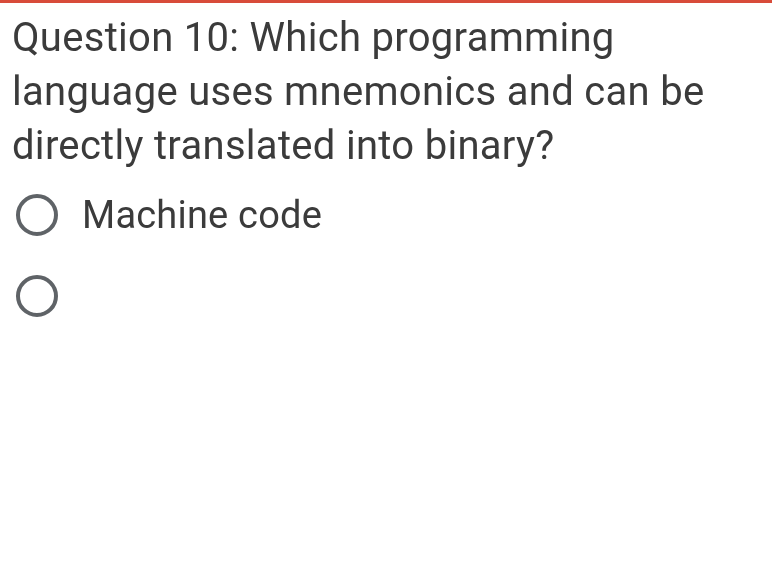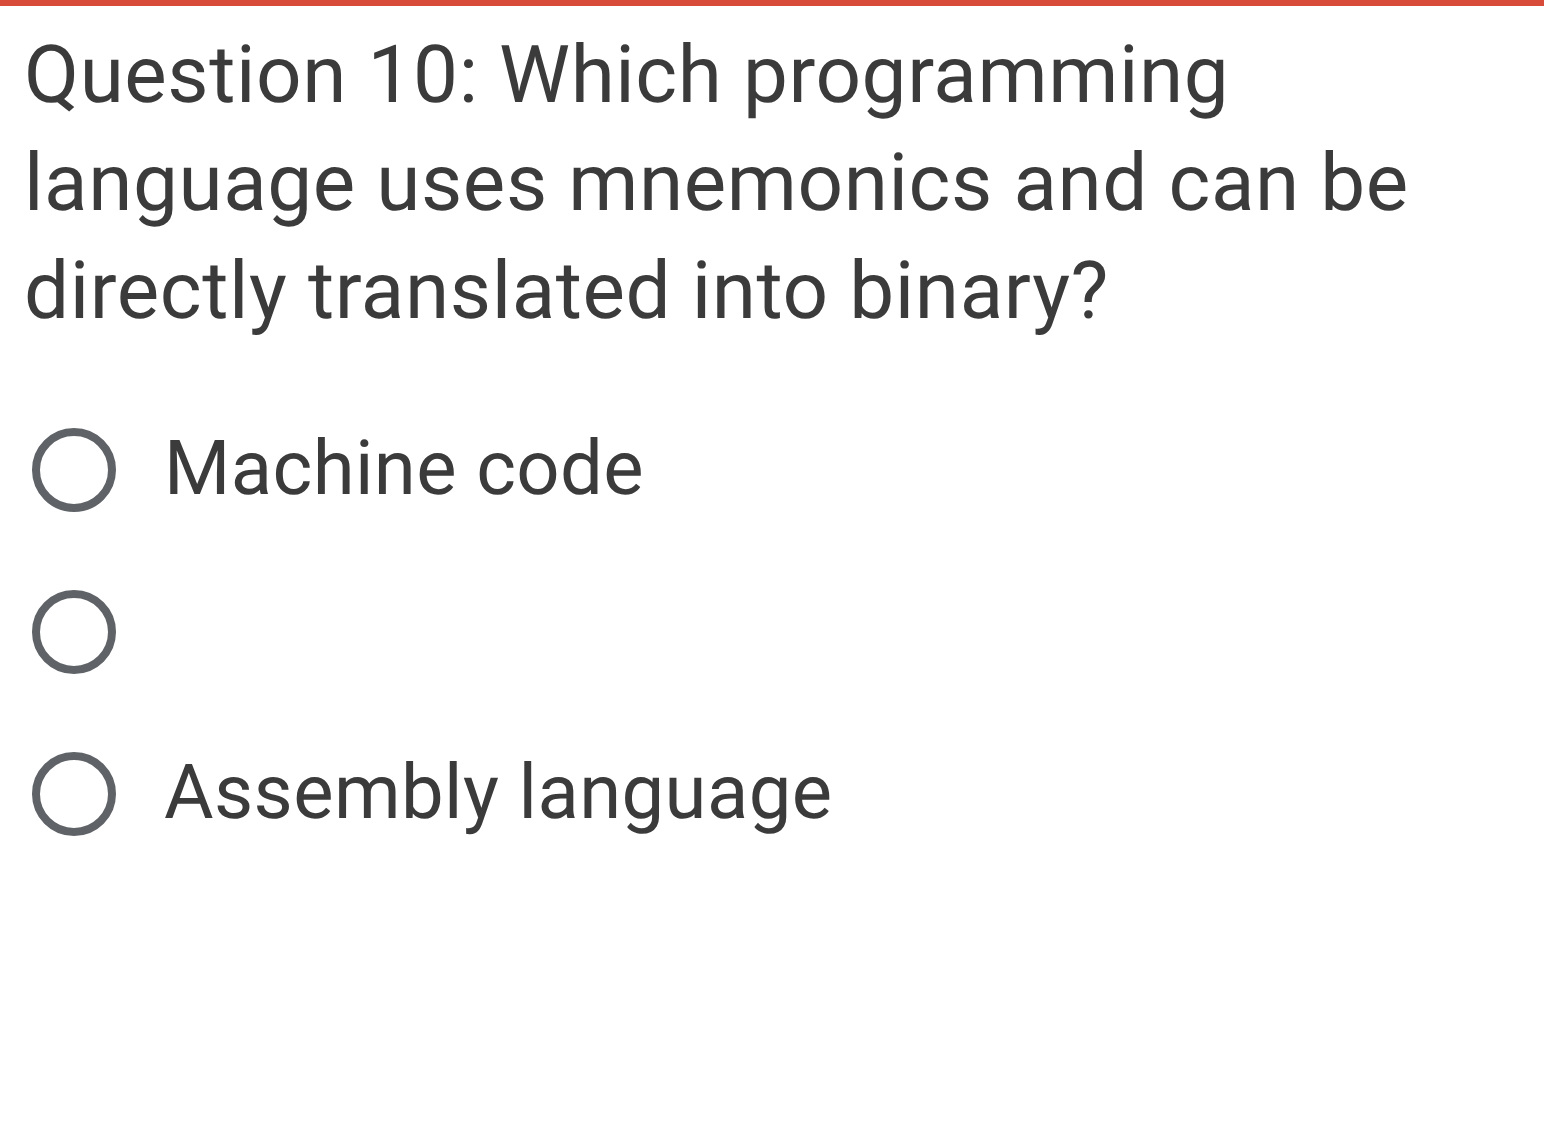--- a/index.html
+++ b/index.html
@@ -21,21 +21,21 @@
     }
     .content {
       padding: 8px 12px 0 12px;
     }
     .question-text {
       font-size: 40px;
       line-height: 1.35;
       color: #3b3b3b;
       font-weight: 400;
       letter-spacing: 0.3px;
-      margin-bottom: 40px;
+      margin-bottom: 20px;
     }
     .options {
       display: flex;
       flex-direction: column;
       gap: 38px;
       padding-left: 4px;
     }
     .option-row {
       display: flex;
       align-items: center;
@@ -67,18 +67,14 @@
   <div class="options">
     <div class="option-row">
       <div class="radio-circle"></div>
       <div class="option-label">Machine code</div>
     </div>
 
     <div class="option-row">
       <div class="radio-circle"></div>
     </div>
 
-    <div class="option-row">
-      <div class="radio-circle"></div>
-      <div class="option-label">Assembly language</div>
-    </div>
   </div>
 </div>
 
 </body></html>

